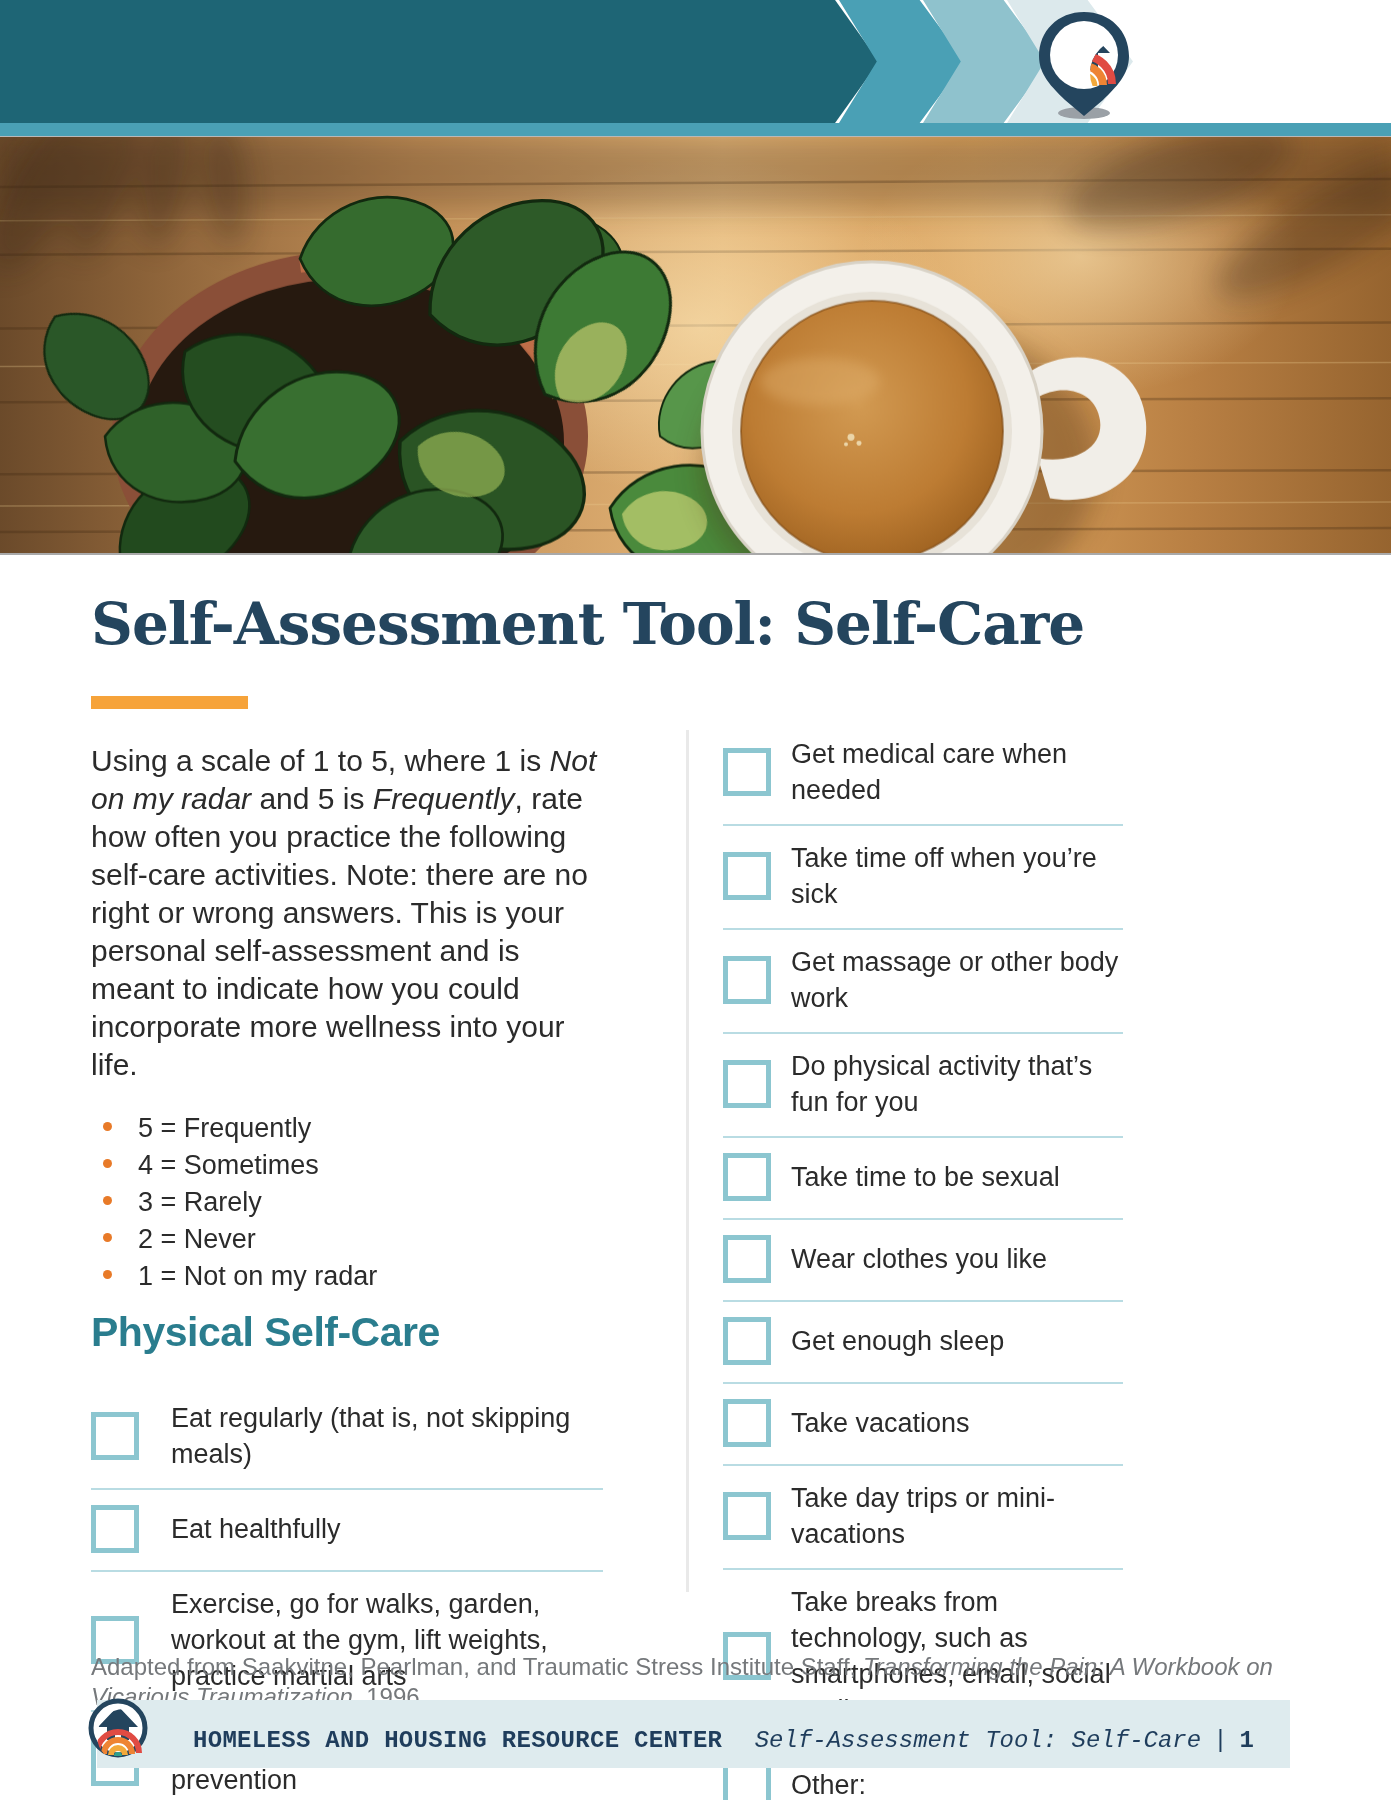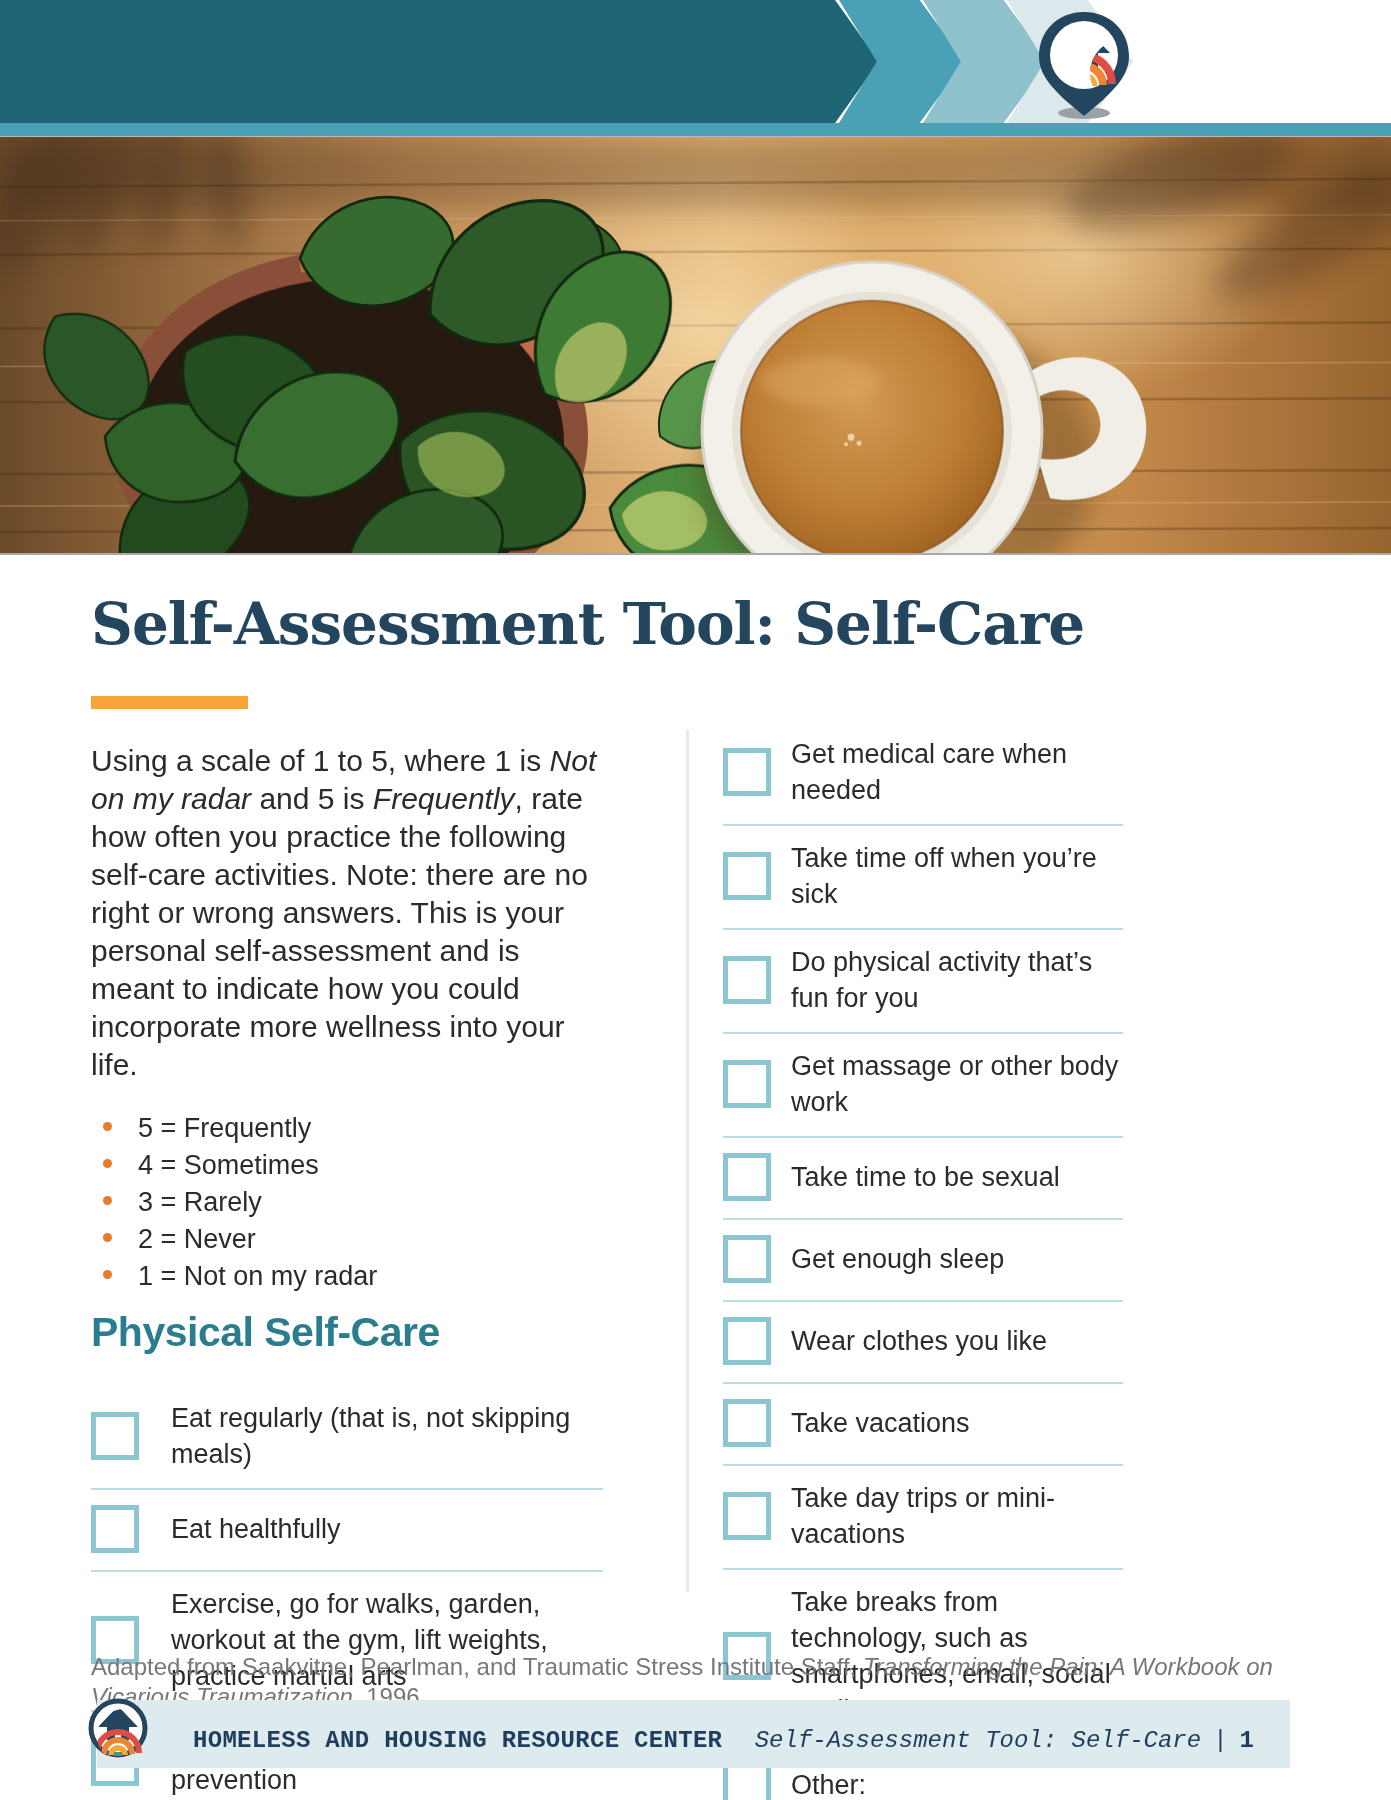--- a/index.html
+++ b/index.html
@@ -243,37 +243,37 @@
       <div class="check-row">
         <span class="checkbox"></span>
         <span class="check-label">Get medical care when needed</span>
       </div>
       <div class="check-row">
         <span class="checkbox"></span>
         <span class="check-label">Take time off when you’re sick</span>
       </div>
       <div class="check-row">
         <span class="checkbox"></span>
+        <span class="check-label">Get massage or other body work</span>
+      </div>
+      <div class="check-row">
+        <span class="checkbox"></span>
         <span class="check-label">Do physical activity that’s fun for you</span>
       </div>
       <div class="check-row">
         <span class="checkbox"></span>
-        <span class="check-label">Get massage or other body work</span>
-      </div>
-      <div class="check-row">
-        <span class="checkbox"></span>
         <span class="check-label">Take time to be sexual</span>
       </div>
       <div class="check-row">
         <span class="checkbox"></span>
+        <span class="check-label">Wear clothes you like</span>
+      </div>
+      <div class="check-row">
+        <span class="checkbox"></span>
         <span class="check-label">Get enough sleep</span>
-      </div>
-      <div class="check-row">
-        <span class="checkbox"></span>
-        <span class="check-label">Wear clothes you like</span>
       </div>
       <div class="check-row">
         <span class="checkbox"></span>
         <span class="check-label">Take vacations</span>
       </div>
       <div class="check-row">
         <span class="checkbox"></span>
         <span class="check-label">Take day trips or mini-vacations</span>
       </div>
       <div class="check-row">

